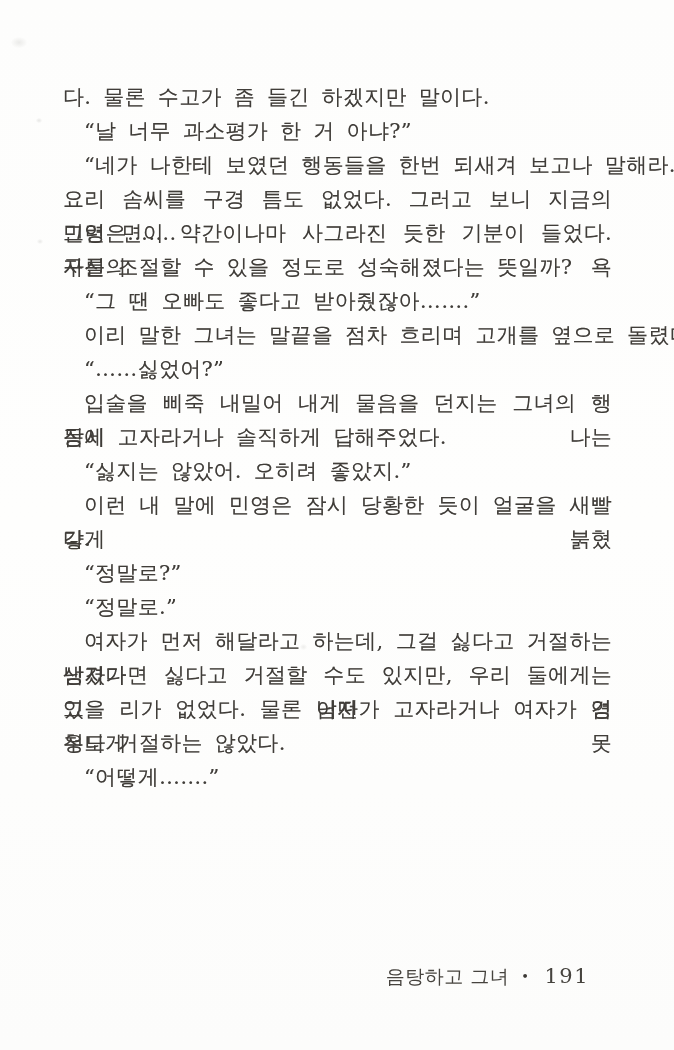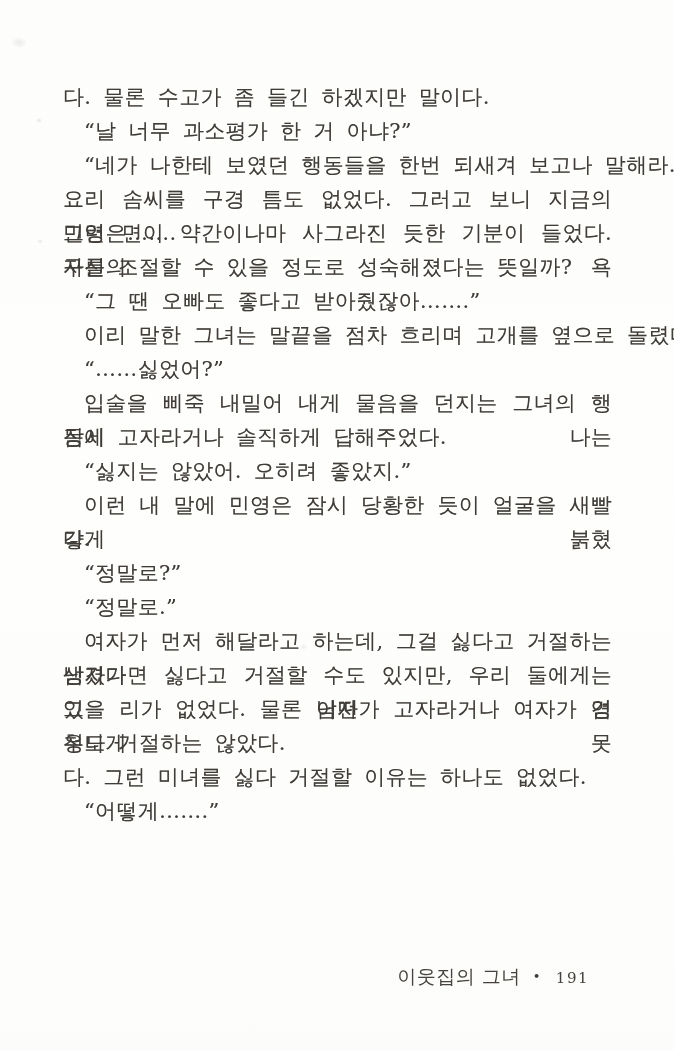--- a/index.html
+++ b/index.html
@@ -51,21 +51,21 @@
     white-space: nowrap;
   }
   #footer .sep {
     display: inline-block;
     font-size: 13px;
     vertical-align: 2px;
     margin: 0 15px 0 12px;
     color: #3c3935;
   }
   #footer .pagenum {
-    font-size: 15px;
+    font-size: 21px;
     letter-spacing: 1.5px;
     font-family: "DejaVu Serif", "Liberation Serif", serif;
   }
   
   .smudge {
     position: absolute;
     border-radius: 50%;
     pointer-events: none;
   }
   #smudge-top-left {
@@ -109,21 +109,20 @@
     <div class="line">잠시 고자라거나 솔직하게 답해주었다.</div>
     <div class="line indent">“싫지는 않았어. 오히려 좋았지.”</div>
     <div class="line indent justify">이런 내 말에 민영은 잠시 당황한 듯이 얼굴을 새빨갛게 붉혔</div>
     <div class="line">다.</div>
     <div class="line indent">“정말로?”</div>
     <div class="line indent">“정말로.”</div>
     <div class="line indent justify">여자가 먼저 해달라고 하는데, 그걸 싫다고 거절하는 남자가</div>
     <div class="line justify">생겼다면 싫다고 거절할 수도 있지만, 우리 둘에게는 그 어떤 경</div>
     <div class="line justify">있을 리가 없었다. 물론 남자가 고자라거나 여자가 엄청나게 못</div>
     <div class="line">우도 거절하는 않았다.</div>
-    <div class="line">다. 그런 미녀를 싫다 거절할 이유는 하나도 없었다.</div>
     <div class="line indent">“어떻게…….”</div>
   </div>
 
   <div id="footer">
-    <span>이웃집의 그녀</span><span class="sep">•</span><span class="pagenum">191</span>
+    <span>음탕하고 그녀</span><span class="sep">•</span><span class="pagenum">191</span>
   </div>
 
 </div>
 
 </body></html>

